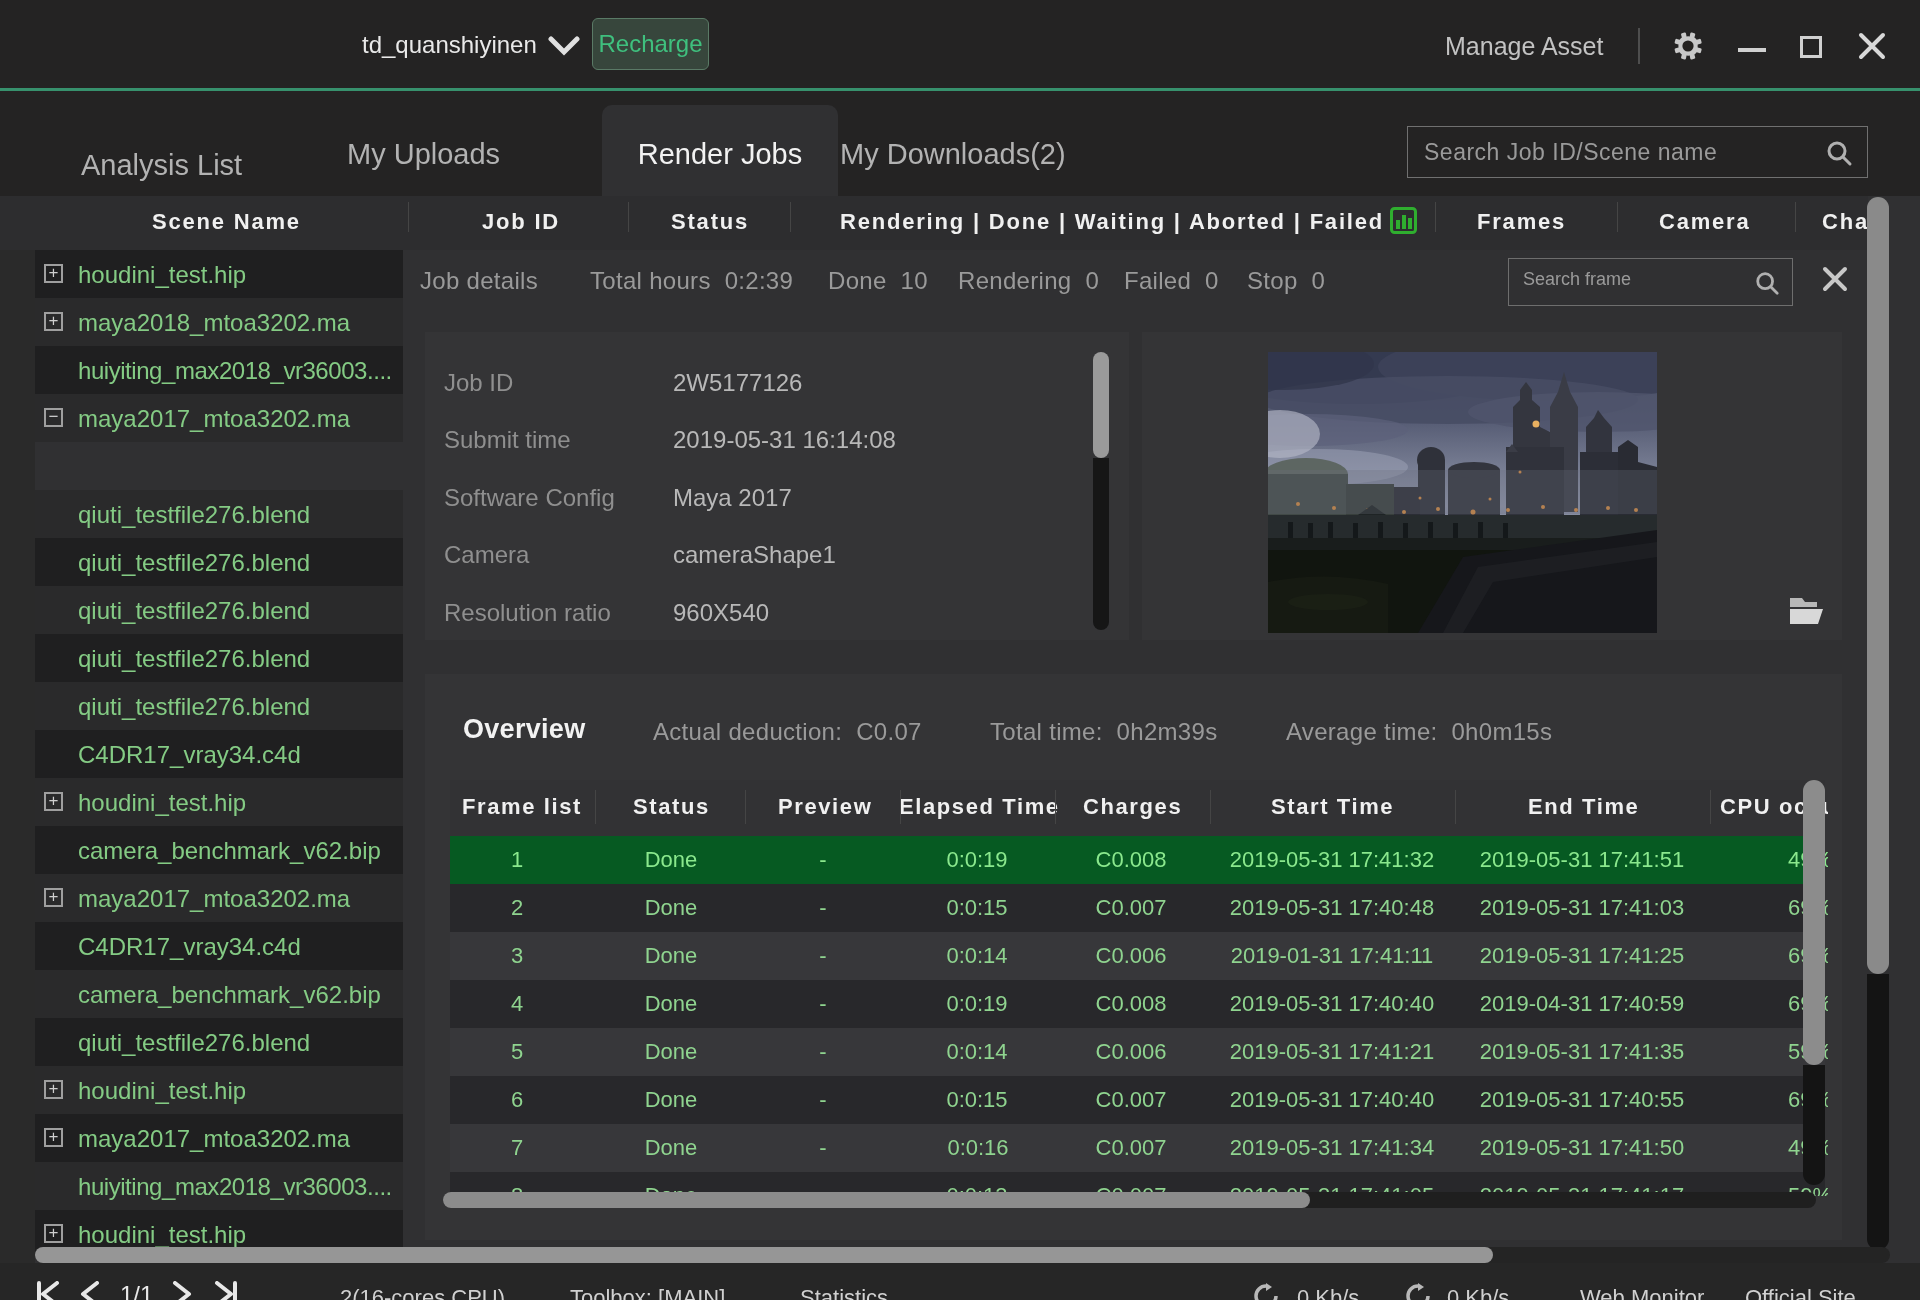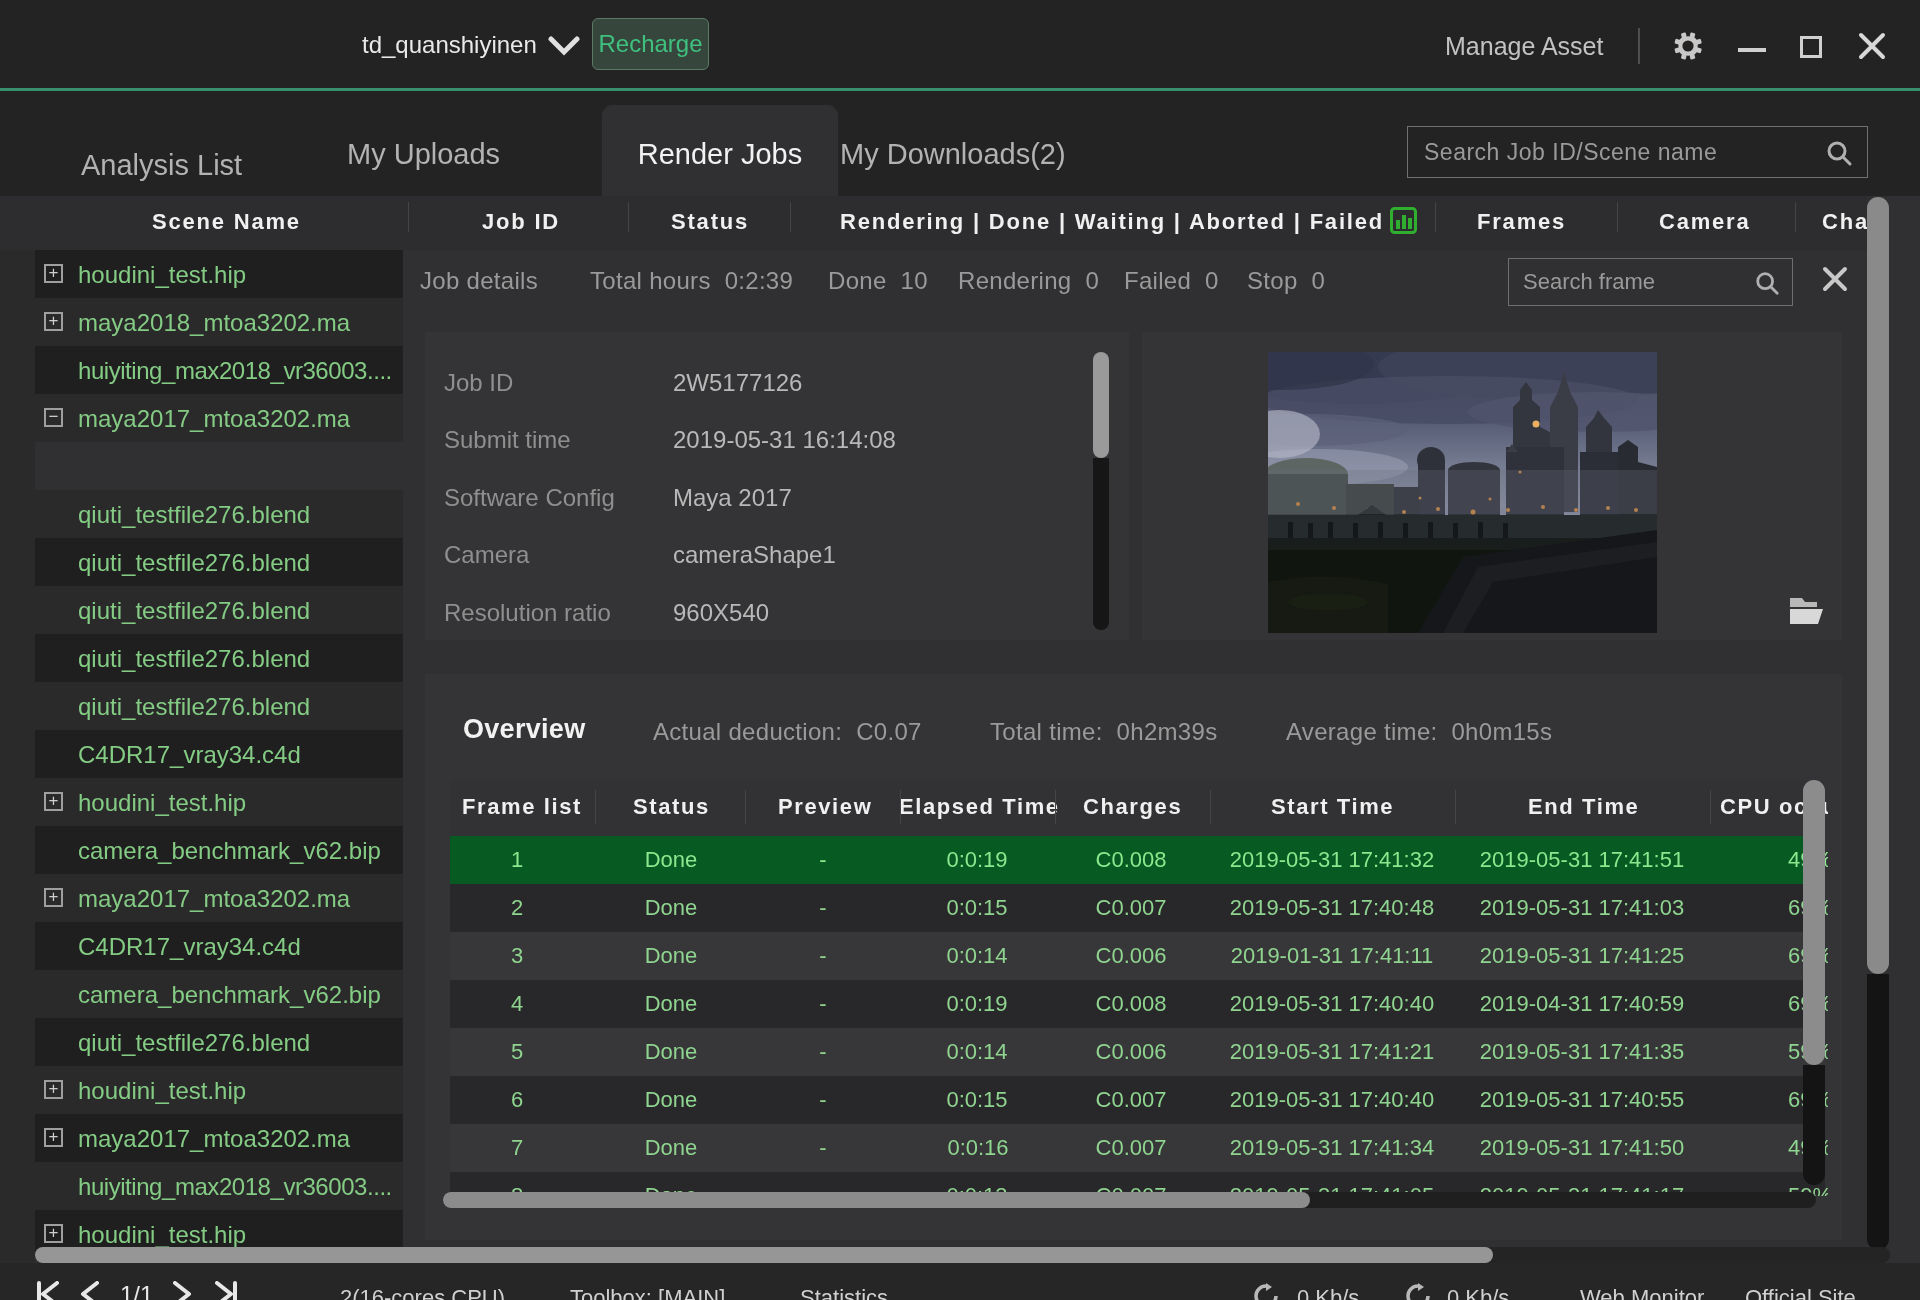--- a/index.html
+++ b/index.html
@@ -37,21 +37,21 @@
 .srow { position:absolute; left:0; width:368px; height:48px; }
 .srow .txt { position:absolute; left:43px; top:11px; font-size:24px; color:#84cb84; white-space:nowrap; }
 .srow .box { position:absolute; left:9px; top:14px; width:19px; height:19px; border:2px solid #9f9f9f; color:#cfcfcf; font-size:17px; line-height:14px; text-align:center; }
 .dark { background:#1f1f20; }
 .lite { background:#2a2a2b; }
 
 
 #overlay { left:403px; top:54px; width:1465px; height:1013px; background:#303032; }
 .gtxt { position:absolute; font-size:24px; color:#9a9a9a; white-space:nowrap; letter-spacing:0.3px; }
 #framesearch { position:absolute; left:1105px; top:8px; width:285px; height:48px; border:1px solid #6e6e6e; }
-#framesearch span { position:absolute; left:14px; top:10px; font-size:22px; color:#9a9a9a; }
+#framesearch span { position:absolute; left:14px; top:10px; font-size:18px; color:#9a9a9a; }
 
 #infopanel { left:22px; top:82px; width:704px; height:308px; background:#343436; }
 .ilabel { position:absolute; left:19px; font-size:24px; color:#8f8f8f; white-space:nowrap; }
 .ivalue { position:absolute; left:248px; font-size:24px; color:#b8b8b8; white-space:nowrap; }
 #infoscroll-thumb { position:absolute; left:668px; top:20px; width:16px; height:106px; background:#9a9a9a; border-radius:8px; }
 #infoscroll-track { position:absolute; left:668px; top:126px; width:16px; height:172px; background:#161616; border-radius:0 0 8px 8px; }
 
 #prevpanel { left:739px; top:82px; width:700px; height:308px; background:#343436; }
 #previmg { position:absolute; left:126px; top:20px; width:389px; height:281px; }
 

